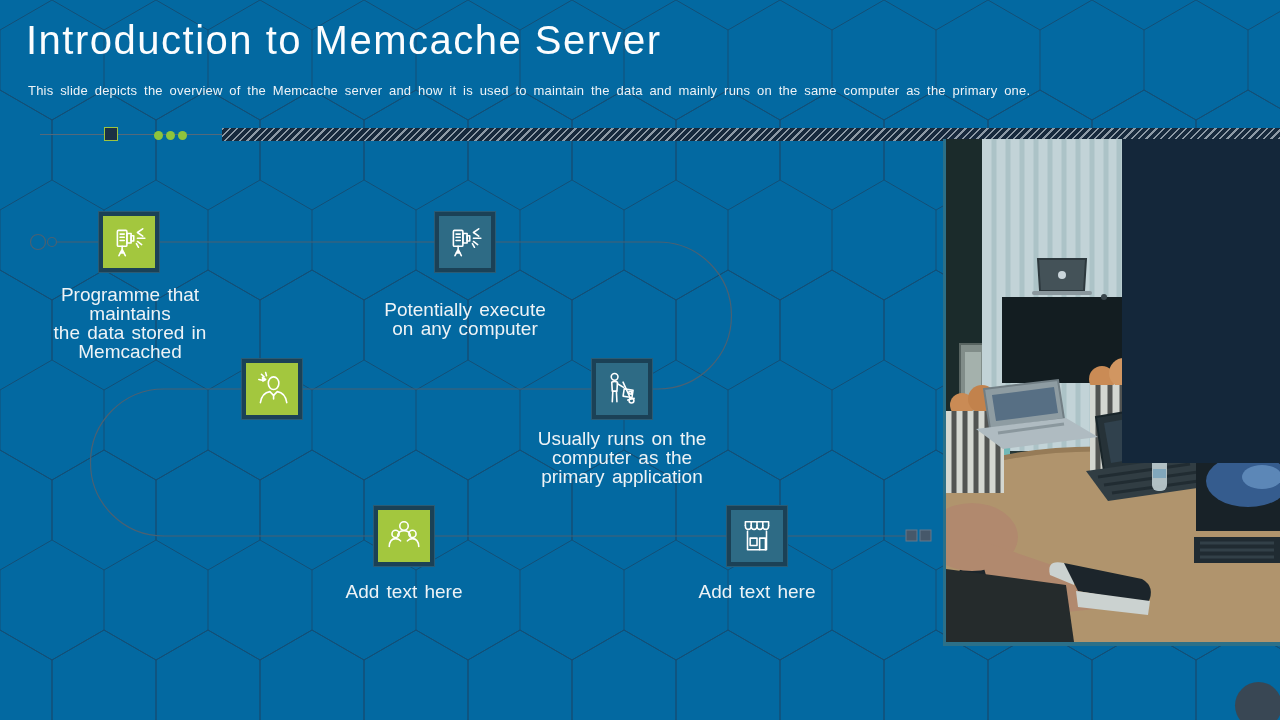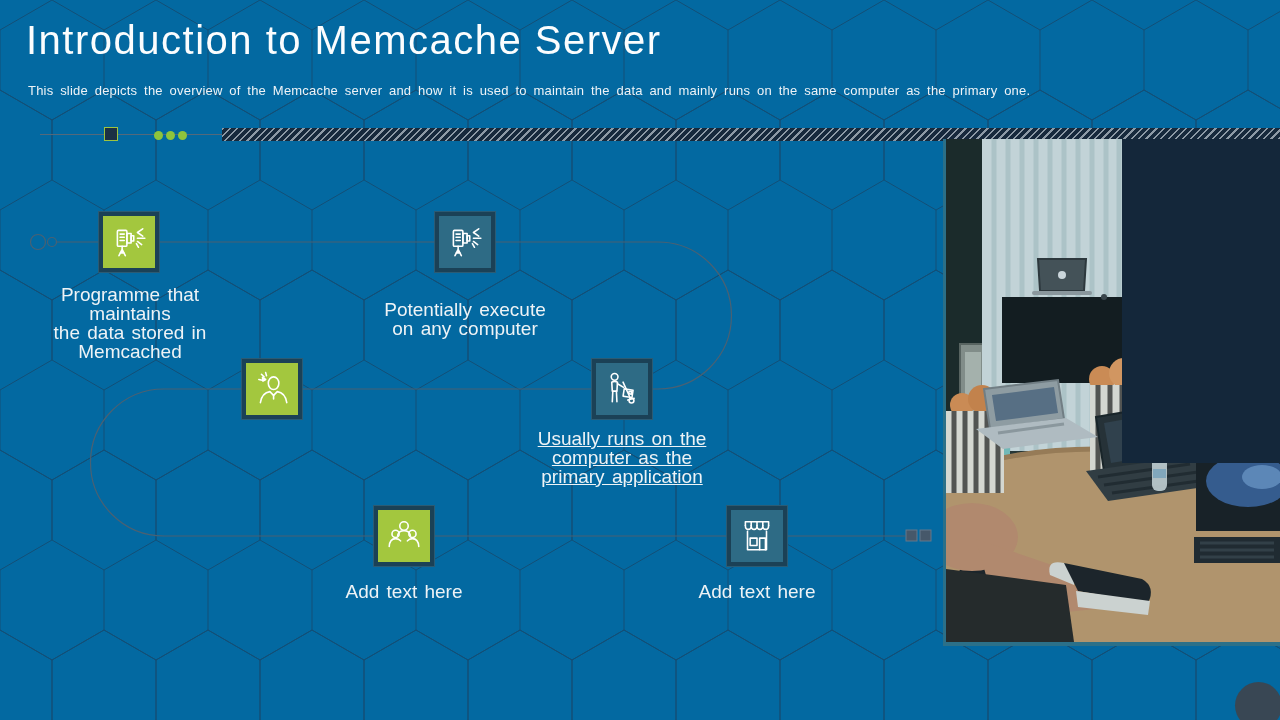--- a/index.html
+++ b/index.html
@@ -168,21 +168,21 @@
         <rect x="11.5" y="20" width="6.5" height="7"></rect>
       </svg>
     </div>
   </div>
 
   <div class="caption" style="left:20px;top:285px;width:220px;">Programme that maintains
 the data stored in
 Memcached</div>
   <div class="caption" style="left:355px;top:285px;width:220px;margin-top:15px;">Potentially execute
 on any computer</div>
-  <div class="caption" style="left:512px;top:429px;width:220px;text-decoration:underline;">Usually runs on the
+  <div class="caption" style="left:512px;top:429px;width:220px;">Usually runs on the
 computer as the
 primary application</div>
   <div class="caption" style="left:294px;top:582px;width:220px;">Add text here</div>
   <div class="caption" style="left:647px;top:582px;width:220px;">Add text here</div>
 
   <div class="photo-frame">
     <svg width="334" height="503" viewBox="0 0 334 503">
 
       <rect x="0" y="0" width="334" height="503" fill="#242e2a"></rect>
       <rect x="0" y="0" width="36" height="503" fill="#161f1c"></rect>

